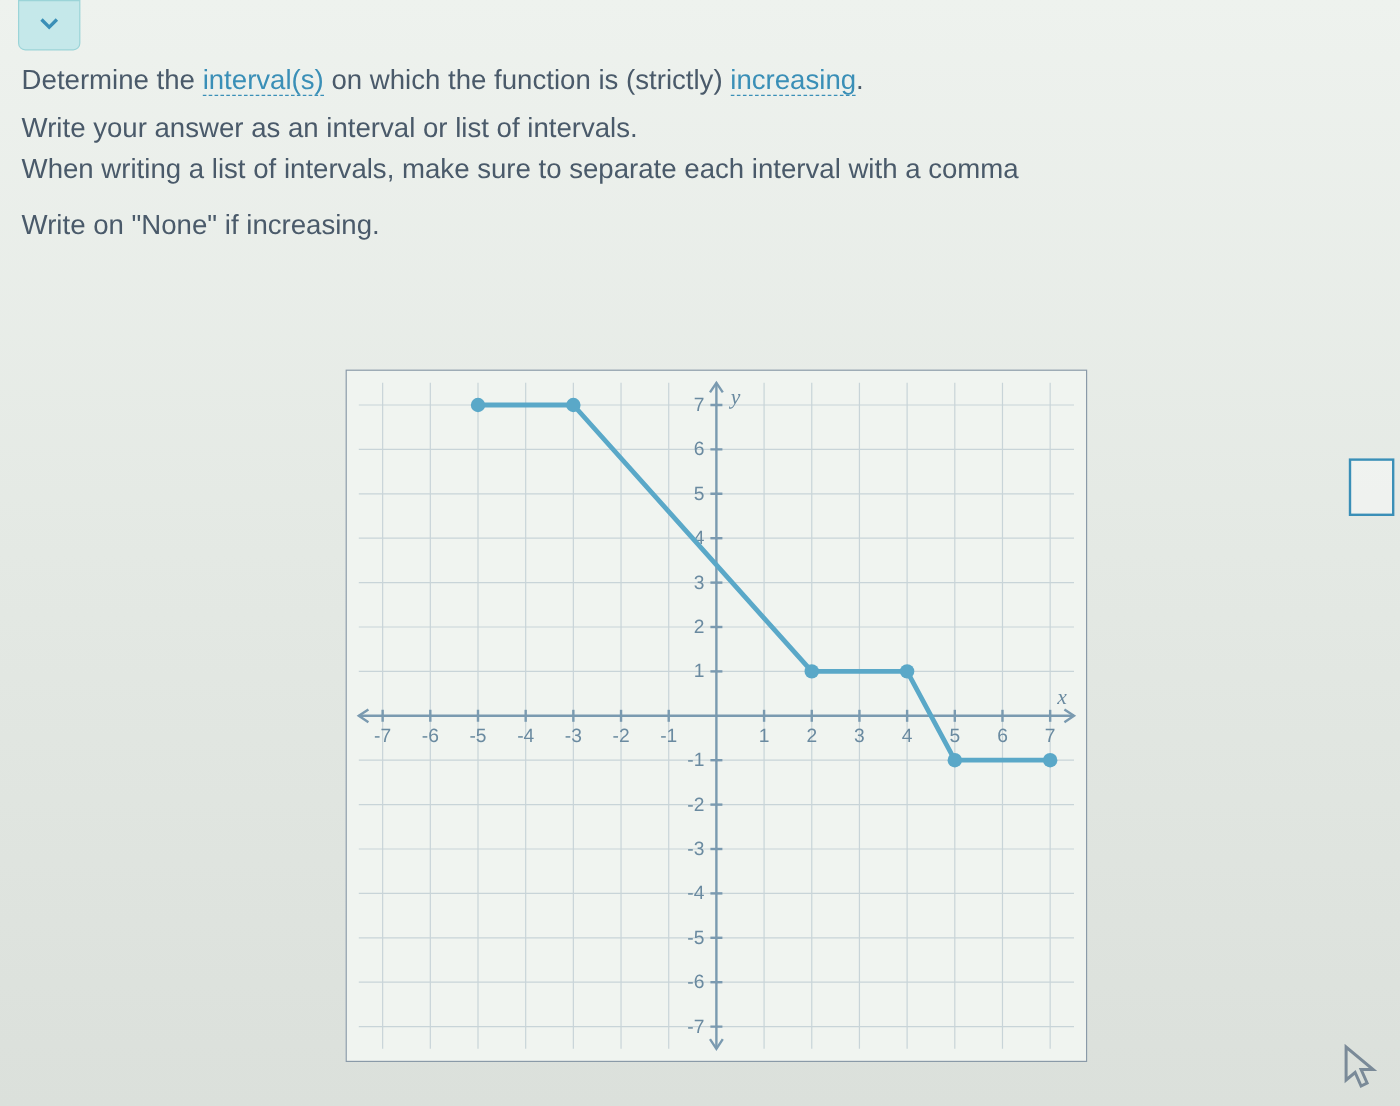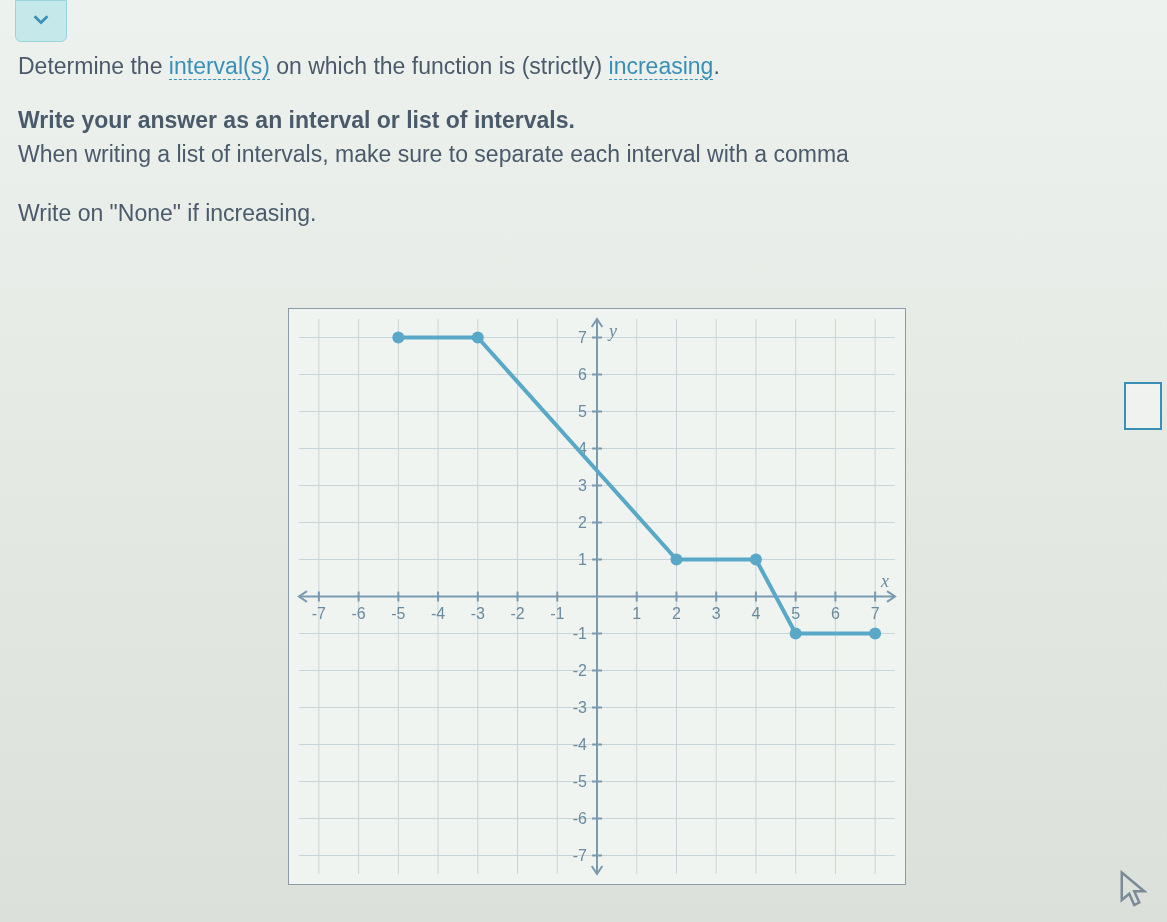--- a/index.html
+++ b/index.html
@@ -43,23 +43,23 @@
     right: 10px;
     color: #4a5a6a;
     font-size: 23px;
     line-height: 1.4;
   }
   .content a {
     color: #3a8fb7;
     text-decoration: none;
     border-bottom: 1px dashed #3a8fb7;
   }
-  .p1 { margin-bottom: 22px; }
-  .p2 { margin-bottom: 2px; font-weight: bold; }
-  .p3 { margin-bottom: 26px; }
+  .p1 { margin-bottom: 8px; }
+  .p2 { margin-bottom: 2px; }
+  .p3 { margin-bottom: 14px; }
   .chart-frame {
     position: absolute;
     top: 308px;
     left: 288px;
     width: 616px;
     height: 575px;
     background: #f0f4f0;
     border: 1px solid #8a9aa8;
   }
   .chart-svg {

